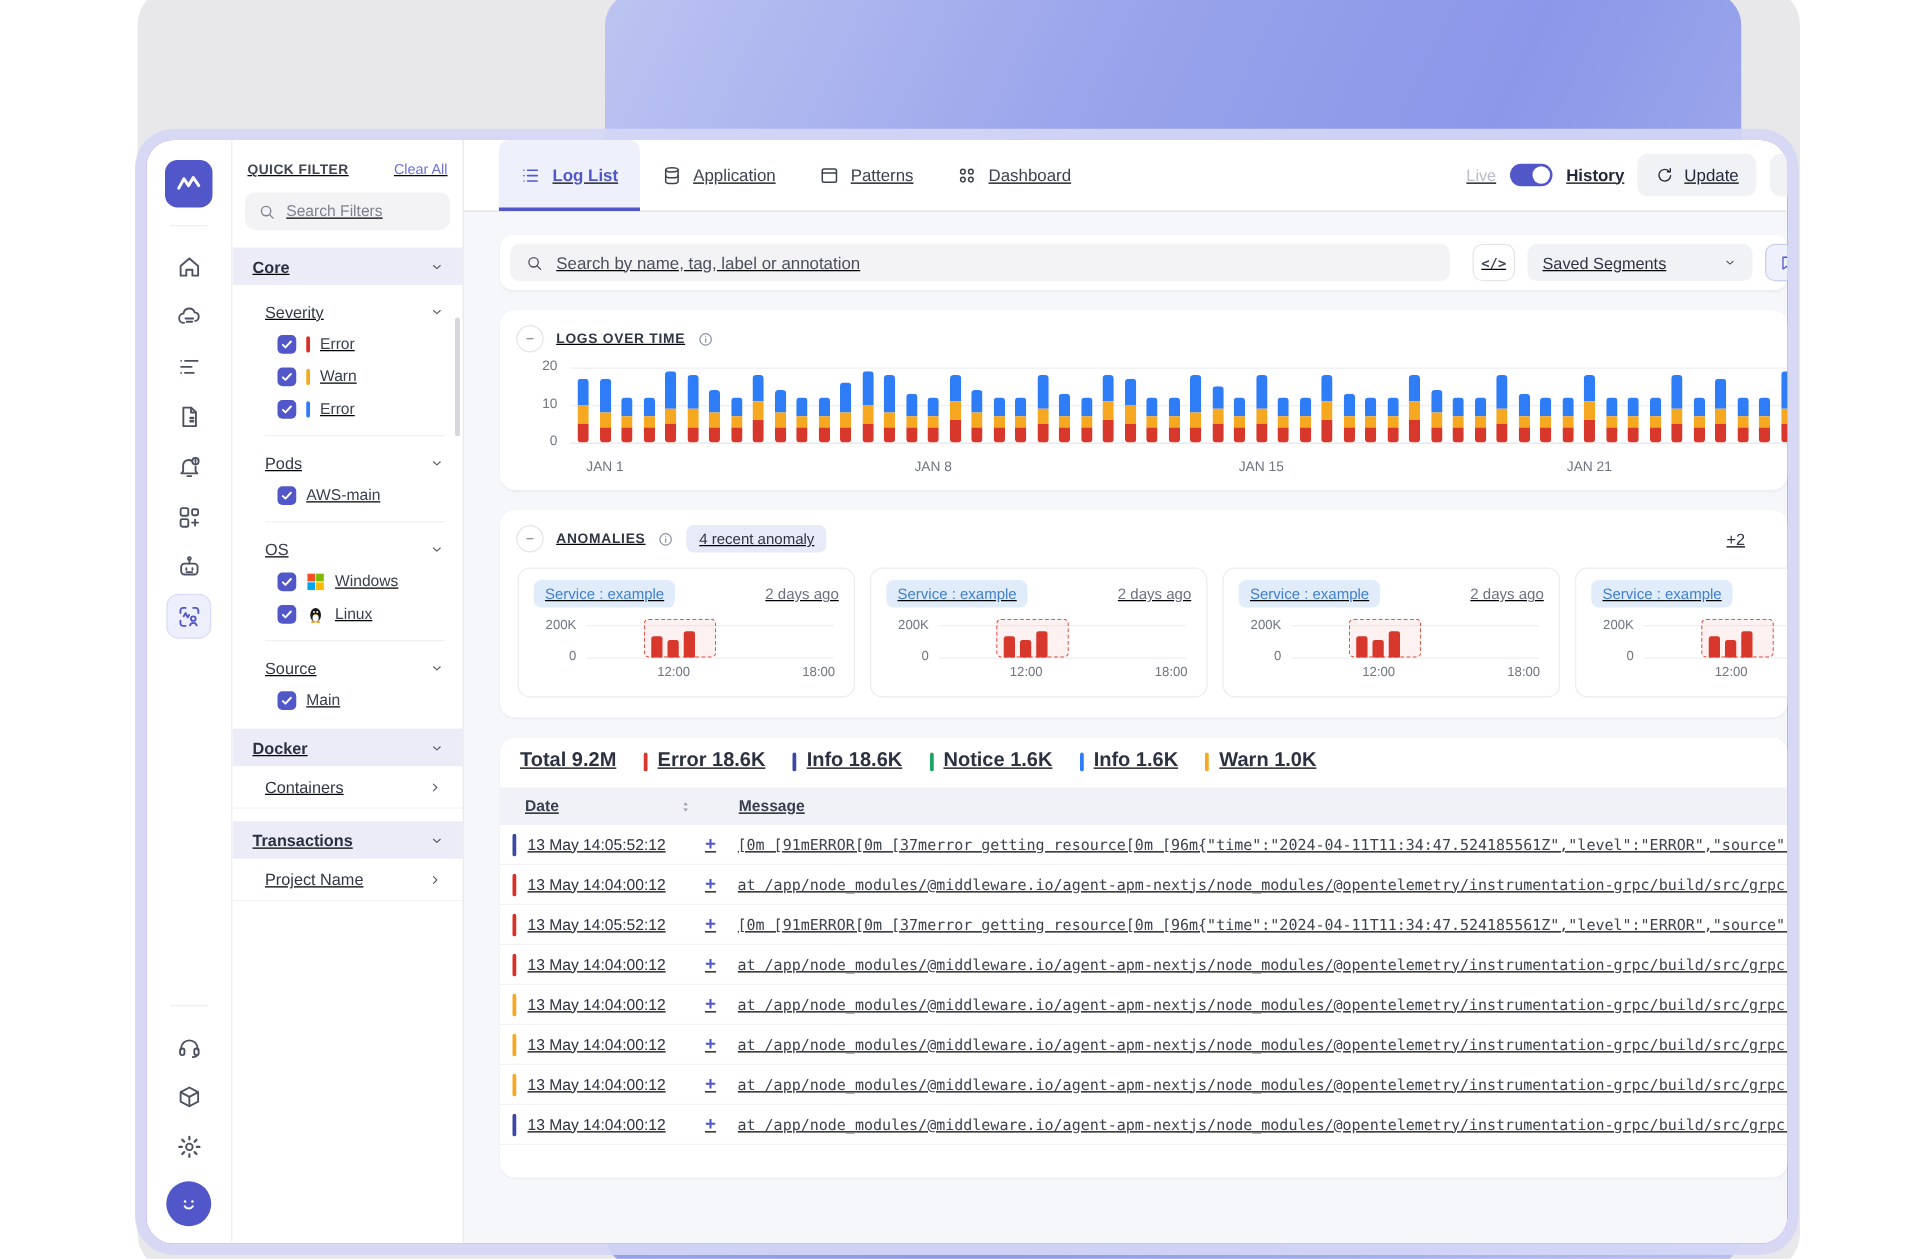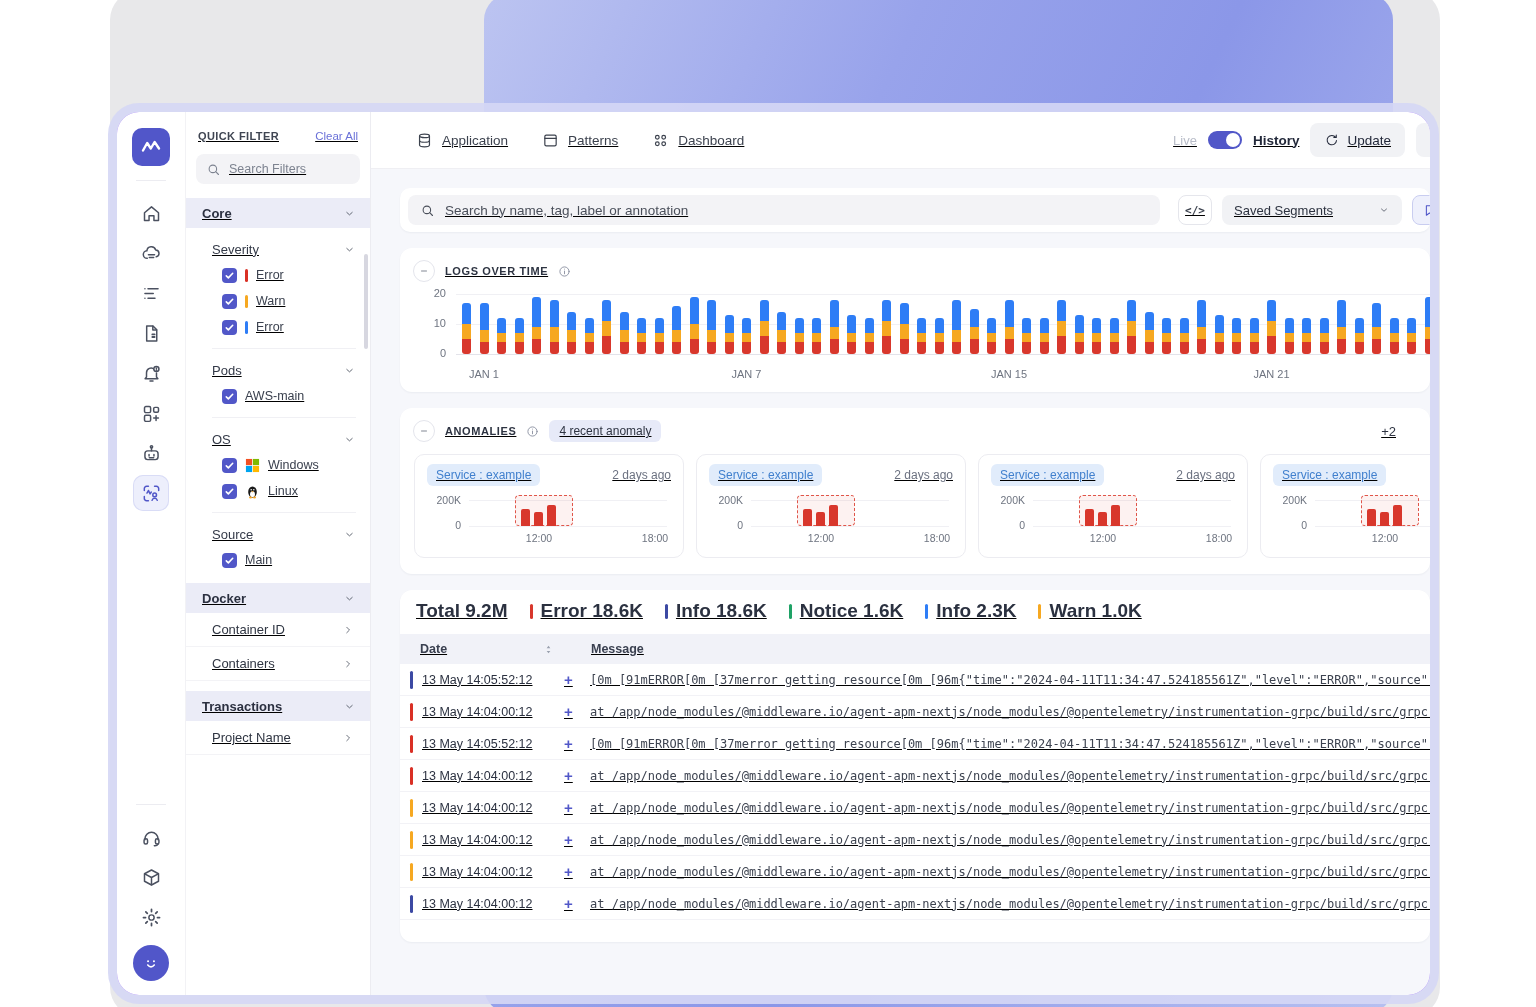--- a/index.html
+++ b/index.html
@@ -128,21 +128,21 @@
   .svc-badge { background:#e1ecfb; color:#4180ce; font-size:12px; padding:4px 9px; border-radius:6px; }
   .ago { font-size:12px; color:#6b7180; }
   .mini { position:relative; height:56px; margin-top:6px; }
   .mini .yl { position:absolute; width:34px; text-align:right; font-size:10.5px; color:#6e7480; }
   .mini .gl { position:absolute; left:42px; right:4px; height:1px; background:#f0f0f4; }
   .mini .abox { position:absolute; background:rgba(224,85,73,.08); border:1.5px dashed #e05549; border-radius:4px; }
   .mini .mbar { position:absolute; width:9px; background:#d8372c; border-radius:2px 2px 0 0; }
   .mini .xl { position:absolute; top:40px; font-size:10.5px; color:#6e7480; transform:translateX(-50%); }
 
   
-  .stats { display:flex; gap:22px; align-items:flex-end; padding:10px 16px 12px; font-size:19px; color:#2b3140; }
+  .stats { display:flex; gap:22px; align-items:flex-end; padding:10px 16px 12px; font-size:16px; color:#2b3140; }
   .stat { display:flex; align-items:center; gap:8px; font-weight:bold; }
   .stat-bar { width:3px; height:15px; border-radius:2px; }
   .thead { height:30px; background:#f1f2f8; display:flex; align-items:center;
     font-size:12.5px; font-weight:bold; color:#3a4050; }
   .thead .c-date { margin-left:20px; width:123px; }
   .thead .sort { width:14px; color:#9aa0ae; display:flex; cursor:pointer; }
   .thead .sort svg { width:11px; height:11px; }
   .thead .c-msg { margin-left:34px; }
   .lrow { height:32px; display:flex; align-items:center; position:relative;
     border-bottom:1px solid #f2f2f6; cursor:pointer; background:#fff; }
@@ -409,28 +409,20 @@
           <div class="fgroup">
             <div class="fgroup-head">
               <span>Docker</span>
               <span>
                 <svg viewBox="0 0 24 24" fill="none" stroke="currentColor" stroke-width="1.7" stroke-linecap="round" stroke-linejoin="round" style="width: 13px; height: 13px; display: block;">
                   <path d="M7 10l5 4.5L17 10"></path>
                 </svg>
               </span>
             </div>
             <div class="flink-row">
-              <span>Container ID</span>
-              <span>
-                <svg viewBox="0 0 24 24" fill="none" stroke="currentColor" stroke-width="1.7" stroke-linecap="round" stroke-linejoin="round" style="width: 12px; height: 12px; display: block;">
-                  <path d="M9.5 6.5 15 12l-5.5 5.5"></path>
-                </svg>
-              </span>
-            </div>
-            <div class="flink-row">
               <span>Containers</span>
               <span>
                 <svg viewBox="0 0 24 24" fill="none" stroke="currentColor" stroke-width="1.7" stroke-linecap="round" stroke-linejoin="round" style="width: 12px; height: 12px; display: block;">
                   <path d="M9.5 6.5 15 12l-5.5 5.5"></path>
                 </svg>
               </span>
             </div>
           </div>
           <div class="fgroup">
             <div class="fgroup-head">
@@ -450,20 +442,28 @@
               </span>
             </div>
           </div>
         </div>
       <div class="fscroll"></div>
     </div>
 
     <div class="main">
       <div class="tabbar">
         <div id="tabs" style="display: flex;">
+            <div class="tab active">
+              <span>
+                <svg viewBox="0 0 24 24" fill="none" stroke="currentColor" stroke-width="1.7" stroke-linecap="round" stroke-linejoin="round" style="width: 17px; height: 17px; display: block;">
+                  <path d="M4.5 6h.01M8.5 6h11M4.5 12h.01M8.5 12h11M4.5 18h.01M8.5 18h11"></path>
+                </svg>
+              </span>
+              <span>Log List</span>
+            </div>
             <div class="tab">
               <span>
                 <svg viewBox="0 0 24 24" fill="none" stroke="currentColor" stroke-width="1.7" stroke-linecap="round" stroke-linejoin="round" style="width: 17px; height: 17px; display: block;">
                   <ellipse cx="12" cy="5.5" rx="7" ry="2.5"></ellipse>
                   <path d="M5 5.5v13c0 1.4 3.1 2.5 7 2.5s7-1.1 7-2.5v-13"></path>
                   <path d="M5 12c0 1.4 3.1 2.5 7 2.5s7-1.1 7-2.5"></path>
                 </svg>
               </span>
               <span>Application</span>
             </div>
@@ -839,21 +839,21 @@
                   <div style="height: 9px; background: rgb(246, 168, 33);"></div>
                   <div style="height: 15px; background: rgb(46, 125, 246);"></div>
                 </div>
                 <div class="lc-bar">
                   <div style="height: 15px; background: rgb(216, 55, 44);"></div>
                   <div style="height: 12px; background: rgb(246, 168, 33);"></div>
                   <div style="height: 30px; background: rgb(46, 125, 246);"></div>
                 </div>
               </div>
               <div class="lc-xlab" style="left: 68px;">JAN 1</div>
-              <div class="lc-xlab" style="left: 330.5px;">JAN 7</div>
+              <div class="lc-xlab" style="left: 330.5px;">JAN 8</div>
               <div class="lc-xlab" style="left: 593px;">JAN 15</div>
               <div class="lc-xlab" style="left: 855.5px;">JAN 21</div>
             </div>
         </div>
 
         <div class="card mt16" style="height:166px;">
           <div class="sec-head">
             <div class="collapse-btn">
                 <span class="ic-minus" style="display: flex;">
                   <svg viewBox="0 0 24 24" fill="none" stroke="currentColor" stroke-width="1.7" stroke-linecap="round" stroke-linejoin="round" style="width: 12px; height: 12px; display: block;">
@@ -957,21 +957,21 @@
               <div class="stat">
                 <span class="stat-bar" style="background: rgb(60, 73, 163);"></span>
                 <span>Info 18.6K</span>
               </div>
               <div class="stat">
                 <span class="stat-bar" style="background: rgb(31, 162, 102);"></span>
                 <span>Notice 1.6K</span>
               </div>
               <div class="stat">
                 <span class="stat-bar" style="background: rgb(46, 125, 246);"></span>
-                <span>Info 2.3K</span>
+                <span>Info 1.6K</span>
               </div>
               <div class="stat">
                 <span class="stat-bar" style="background: rgb(246, 168, 33);"></span>
                 <span>Warn 1.0K</span>
               </div>
             </div>
           <div class="thead">
             <span class="c-date">Date</span>
             <span class="sort">
                 <svg viewBox="0 0 24 24" fill="currentColor" style="width: 11px; height: 11px; display: block;">

